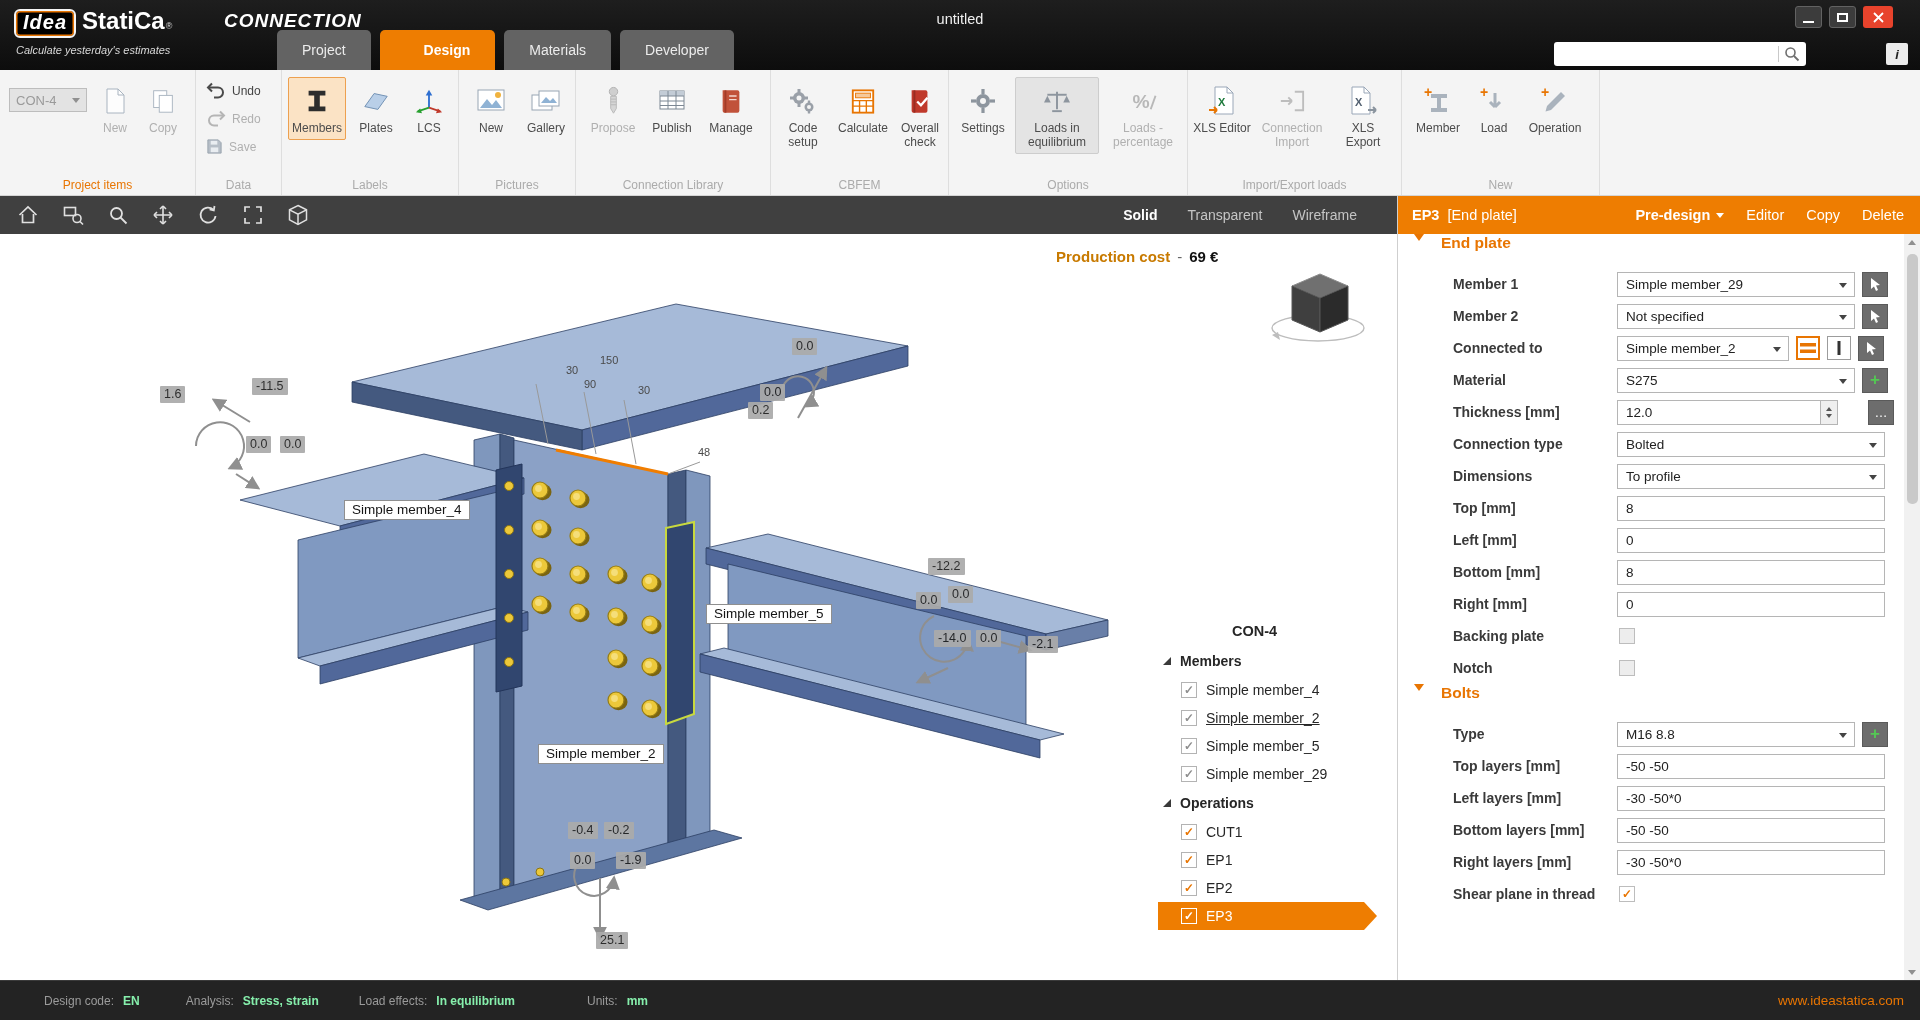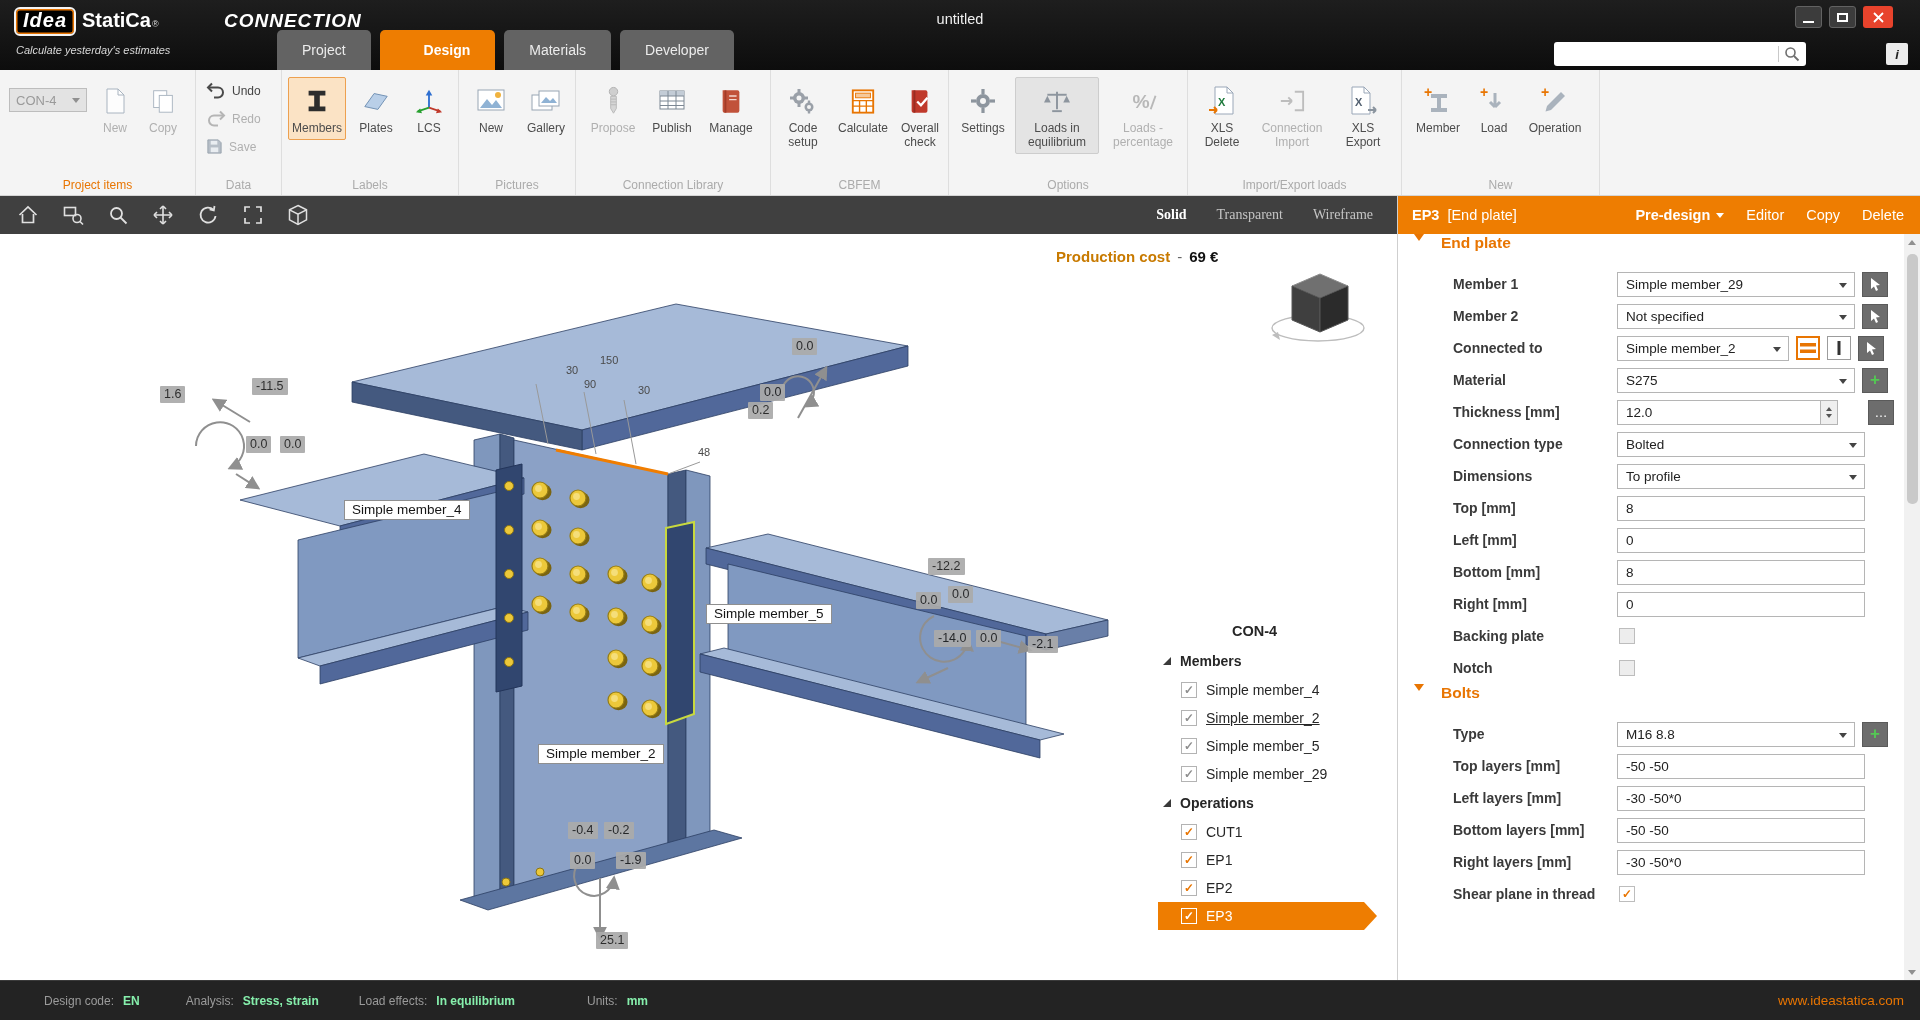--- a/index.html
+++ b/index.html
@@ -3,21 +3,21 @@
 <meta charset="utf-8">
 <style>
 * { box-sizing:border-box; margin:0; padding:0; }
 body { font-family:"Liberation Sans", sans-serif; background:#333; }
 .app { position:relative; width:1920px; height:1020px; background:#fff; overflow:hidden; }
 
 
 .header { position:absolute; top:0; left:0; width:1920px; height:70px; background:linear-gradient(#1e1e1e,#0d0d0d); }
 .logo { position:absolute; left:14px; top:7px; display:flex; align-items:baseline; color:#fff; }
 .logo-box { border:2px solid #f5f5f5; border-radius:6px; padding:0 7px 2px; font-weight:bold; font-style:italic; font-size:20px; letter-spacing:1px; color:#fff; background:#000; box-shadow:inset 0 0 0 1.5px #e87502; }
-.logo-statica { font-size:20px; font-weight:bold; margin-left:6px; }
+.logo-statica { font-size:24px; font-weight:bold; margin-left:6px; }
 .logo-reg { font-size:9px; margin-left:1px; color:#ddd; }
 .app-name { position:absolute; left:224px; top:10px; font-size:19px; font-style:italic; font-weight:bold; color:#fff; letter-spacing:1px; }
 .tagline { position:absolute; left:16px; top:44px; font-size:11px; font-style:italic; color:#d8d8d8; }
 .doc-title { position:absolute; top:11px; left:0; width:1920px; text-align:center; font-size:14.5px; color:#f0f0f0; pointer-events:none; }
 .win-btns { position:absolute; top:6px; right:27px; display:flex; gap:7px; }
 .win-btn { width:27px; height:22px; border-radius:3px; display:flex; align-items:center; justify-content:center; }
 .win-btn.min,.win-btn.max { background:#3c3c3c; border:1px solid #626262; }
 .win-btn.close { background:#e8432c; width:30px; }
 .min-glyph { width:11px; border-bottom:2px solid #fff; margin-top:9px; }
 .max-glyph { width:11px; height:9px; border:2px solid #fff; }
@@ -41,21 +41,21 @@
 .rbtn.selected { background:#fbe3c5; border-color:#eda04f; }
 .rbtn.pressed { background:#e4e4e4; border-color:#cdcdcd; }
 .combo { position:absolute; left:9px; top:18px; width:78px; height:24px; background:#e3e3e3; border:1px solid #bdbdbd; display:flex; align-items:center; padding:0 6px; font-size:13px; color:#9a9a9a; }
 .combo-arrow { margin-left:auto; width:0; height:0; border-left:4px solid transparent; border-right:4px solid transparent; border-top:5px solid #909090; }
 .sbtn { position:absolute; left:10px; display:flex; align-items:center; gap:6px; font-size:12px; color:#444; }
 .sbtn.disabled { color:#b0b0b0; }
 
 
 .vtoolbar { position:absolute; top:196px; left:0; width:1397px; height:38px; background:#404040; display:flex; align-items:center; }
 .vbtn { width:34px; height:34px; margin-left:11px; display:flex; align-items:center; justify-content:center; border-radius:3px; }
-.vmodes { margin-left:auto; display:flex; gap:30px; margin-right:24px; font-size:14px; color:#c4c4c4;font-family:Liberation Serif, serif; }
+.vmodes { margin-left:auto; display:flex; gap:30px; margin-right:40px; font-size:14px; color:#c4c4c4; }
 .vmode.active { color:#fff; font-weight:bold; }
 
 
 .viewport { position:absolute; top:234px; left:0; width:1397px; height:746px; background:#fff; overflow:hidden; }
 .scene { position:absolute; left:0; top:0; }
 .prod-cost { position:absolute; left:1056px; top:14px; font-size:15px; display:flex; gap:7px; align-items:baseline; }
 .pc-label { color:#c87a00; font-weight:bold; }
 .pc-sep { color:#666; }
 .pc-value { color:#111; font-weight:bold; }
 .mlabel { position:absolute; background:#fff; border:1px solid #8f8f8f; font-size:13.5px; color:#141414; padding:1px 7px 2px; white-space:nowrap; }
@@ -84,21 +84,21 @@
 .ph-btn.bold { font-weight:bold; }
 .wtri { width:0; height:0; border-left:4.5px solid transparent; border-right:4.5px solid transparent; border-top:5.5px solid #fff; }
 .panel-body { position:absolute; top:38px; left:0; right:16px; bottom:0; overflow:hidden; background:#fff; }
 .psection { height:34px; display:flex; align-items:flex-start; gap:17px; padding-left:16px; }
 .psection-label { color:#e87502; font-weight:bold; font-size:15.5px; }
 .tri-down { width:0; height:0; border-left:5.5px solid transparent; border-right:5.5px solid transparent; border-top:7px solid #e87502; }
 .prow { height:32px; display:flex; align-items:center; padding-left:55px; font-size:14px; color:#333; }
 .plabel { width:164px; flex:0 0 164px; font-weight:bold; color:#3a3a3a; }
 .pselect { height:25px; border:1px solid #b5b5b5; background:#fff; display:flex; align-items:center; padding:0 22px 0 8px; position:relative; font-size:13.5px; color:#222; }
 .pselect::after { content:""; position:absolute; right:7px; top:10px; border-left:4.5px solid transparent; border-right:4.5px solid transparent; border-top:5.5px solid #444; }
-.w238 { width:238px; } .w172 { width:172px; } .w280 { width:248px; } .w204 { width:204px; }
+.w238 { width:238px; } .w172 { width:172px; } .w280 { width:268px; } .w204 { width:204px; }
 .pinput { height:25px; border:1px solid #b5b5b5; background:#fff; display:flex; align-items:center; padding:0 8px; font-size:13.5px; color:#222; }
 .side { margin-left:7px; }
 .dark-btn { width:26px; height:25px; background:#6d6d6d; border:1px solid #5a5a5a; display:flex; align-items:center; justify-content:center; color:#fff; font-size:13px; }
 .plus-btn { color:#54c854; font-weight:bold; font-size:17px; }
 .spin { width:17px; height:25px; border:1px solid #b5b5b5; border-left:0; background:#efefef; display:flex; flex-direction:column; align-items:center; justify-content:center; gap:3px; }
 .spin-up { width:0; height:0; border-left:3.5px solid transparent; border-right:3.5px solid transparent; border-bottom:4.5px solid #555; }
 .spin-down { width:0; height:0; border-left:3.5px solid transparent; border-right:3.5px solid transparent; border-top:4.5px solid #555; }
 .icon-btn { width:24px; height:24px; border:1px solid #9c9c9c; background:#fff; display:flex; align-items:center; justify-content:center; }
 .icon-btn.sel { border:2px solid #e87502; }
 .pcheck { width:16px; height:16px; border:1px solid #bdbdbd; background:#ededed; margin-left:2px; display:flex; align-items:center; justify-content:center; font-size:12px; }
@@ -394,21 +394,21 @@
     <div class="rgroup" style="left:1188px;width:214px">
       <div class="rbtn" style="left:4px;width:60px">
         <div class="rbtn-icon">
             <svg width="28" height="30" viewBox="0 0 28 30">
               <path d="M7 1 h12 l6 6 v21 H7z" fill="#fff" stroke="#9aa7b8"></path>
               <path d="M19 1 v6 h6" fill="none" stroke="#9aa7b8"></path>
               <text x="10" y="20" font-size="11" font-weight="bold" fill="#1e7a3c">X</text>
               <path d="M1 24 h8 M9 24 l-3 -3 M9 24 l-3 3" stroke="#e87502" stroke-width="2" fill="none"></path>
             </svg>
           </div>
-        <div class="rbtn-label">XLS Delete</div>
+        <div class="rbtn-label">XLS Editor</div>
       </div>
       <div class="rbtn disabled" style="left:66px;width:76px">
         <div class="rbtn-icon">
             <svg width="30" height="26" viewBox="0 0 30 28">
               <path d="M3 14 h12 M15 14 l-4 -4 M15 14 l-4 4" stroke="#bdbdbd" stroke-width="2" fill="none"></path>
               <path d="M18 4 h9 v20 h-9" fill="none" stroke="#bdbdbd" stroke-width="2"></path>
             </svg>
           </div>
         <div class="rbtn-label">Connection Import</div>
       </div>

